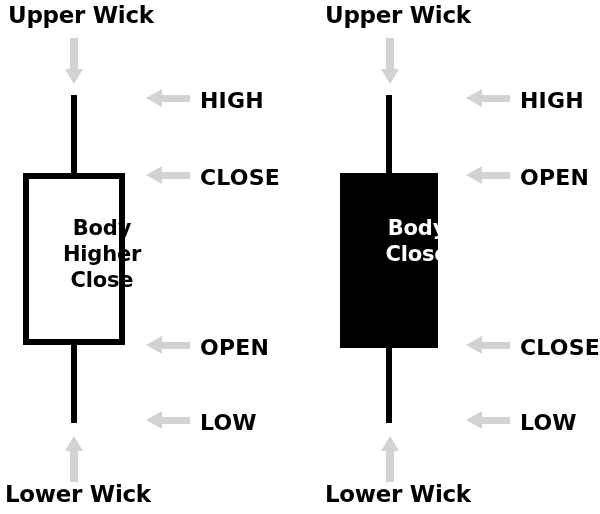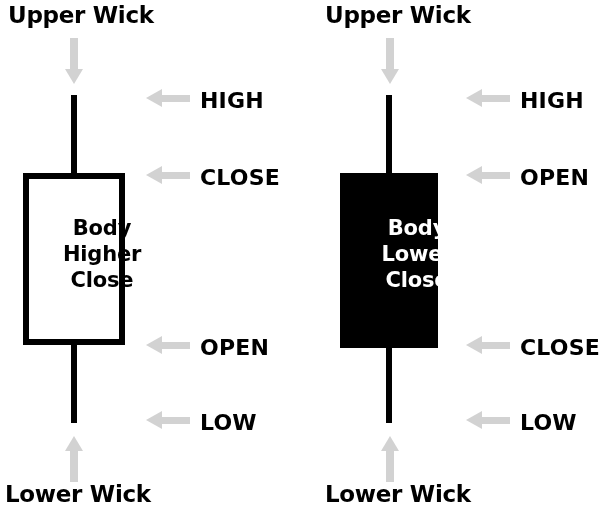--- a/index.html
+++ b/index.html
@@ -209,21 +209,20 @@
     <span class="shaft"></span>
       <span class="head"></span>
   </span>
 
   <div class="wick" style="left:386px; top:95px; height:80px;"></div>
 
   <div class="body-filled" style="left:340px; top:173px; width:98px; height:175px;"></div>
 
   <div class="body-text light" style="left:340px; top:215px; width:98px;">
     <div>Body</div>
-    <div>Lower</div>
     <div>Close</div>
   </div>
 
   <div class="wick" style="left:386px; top:346px; height:77px;"></div>
 
   <span class="arrow-vert up" style="left:381px; top:436px;">
     <span class="shaft"></span>
       <span class="head"></span>
   </span>
 

